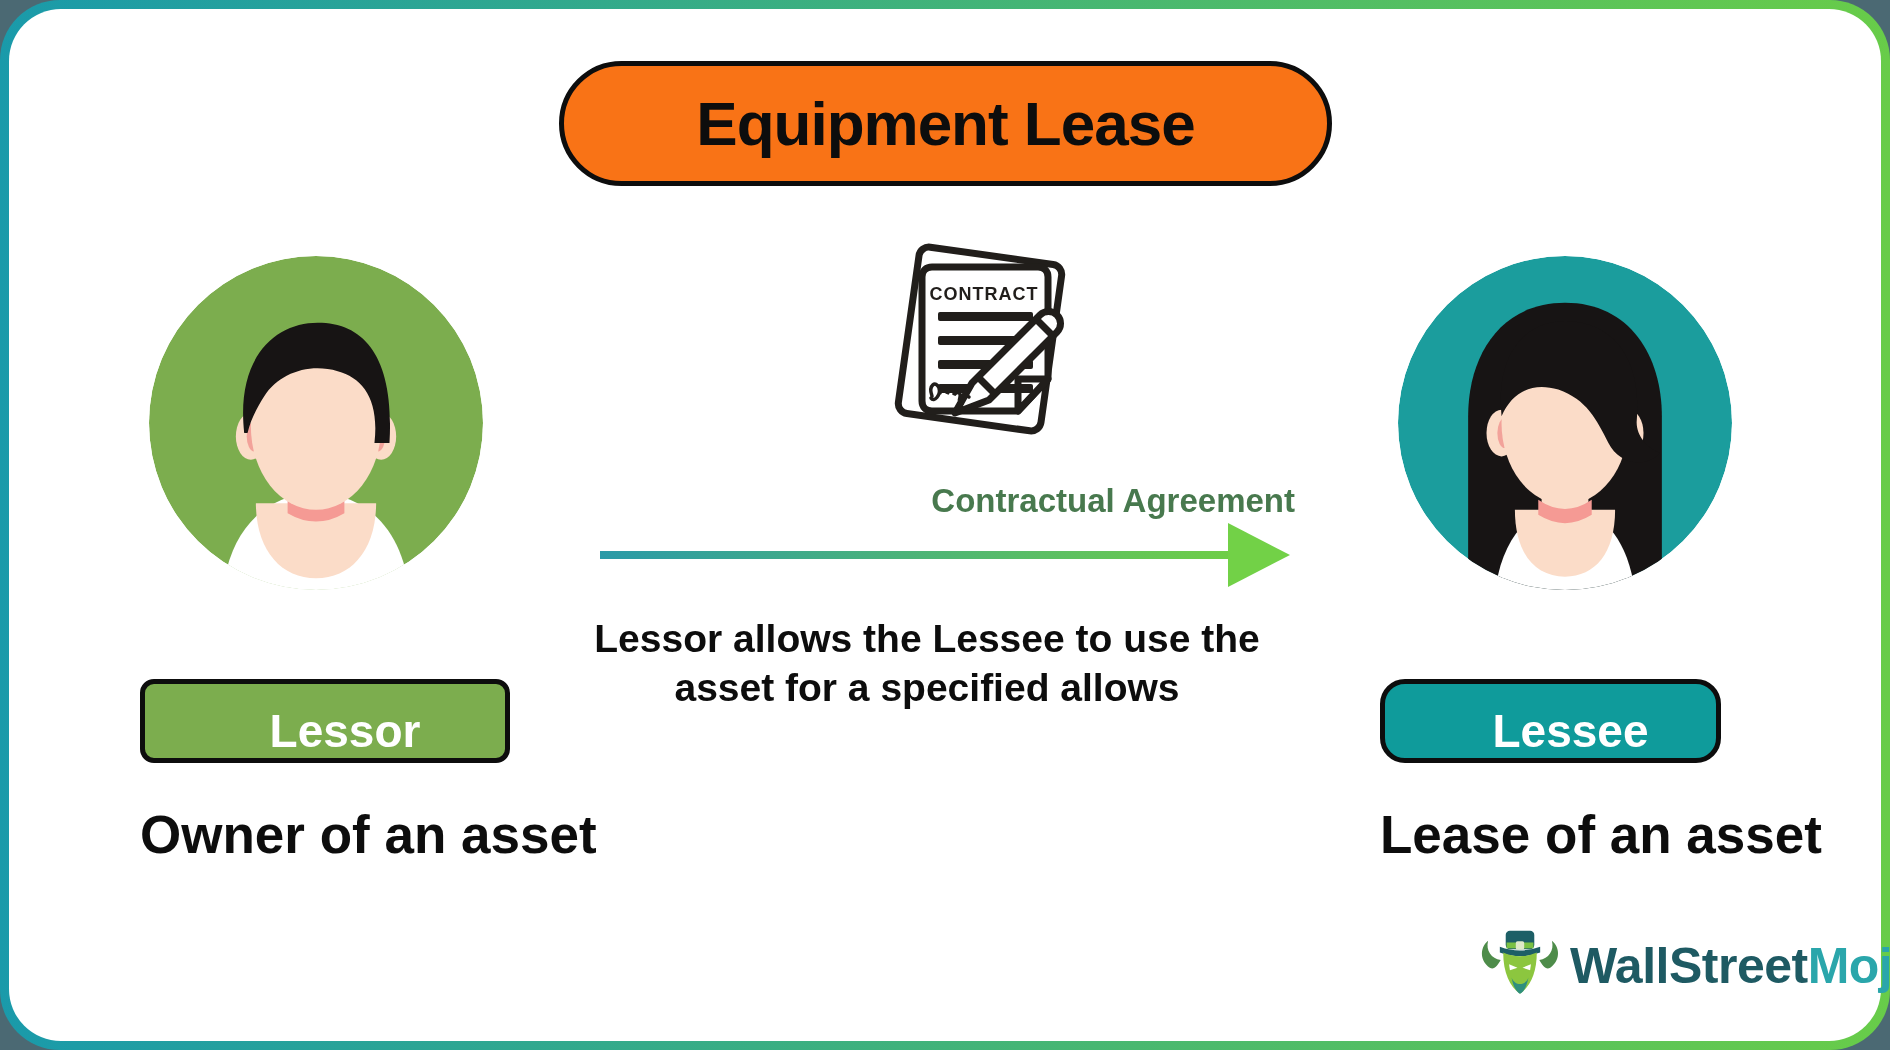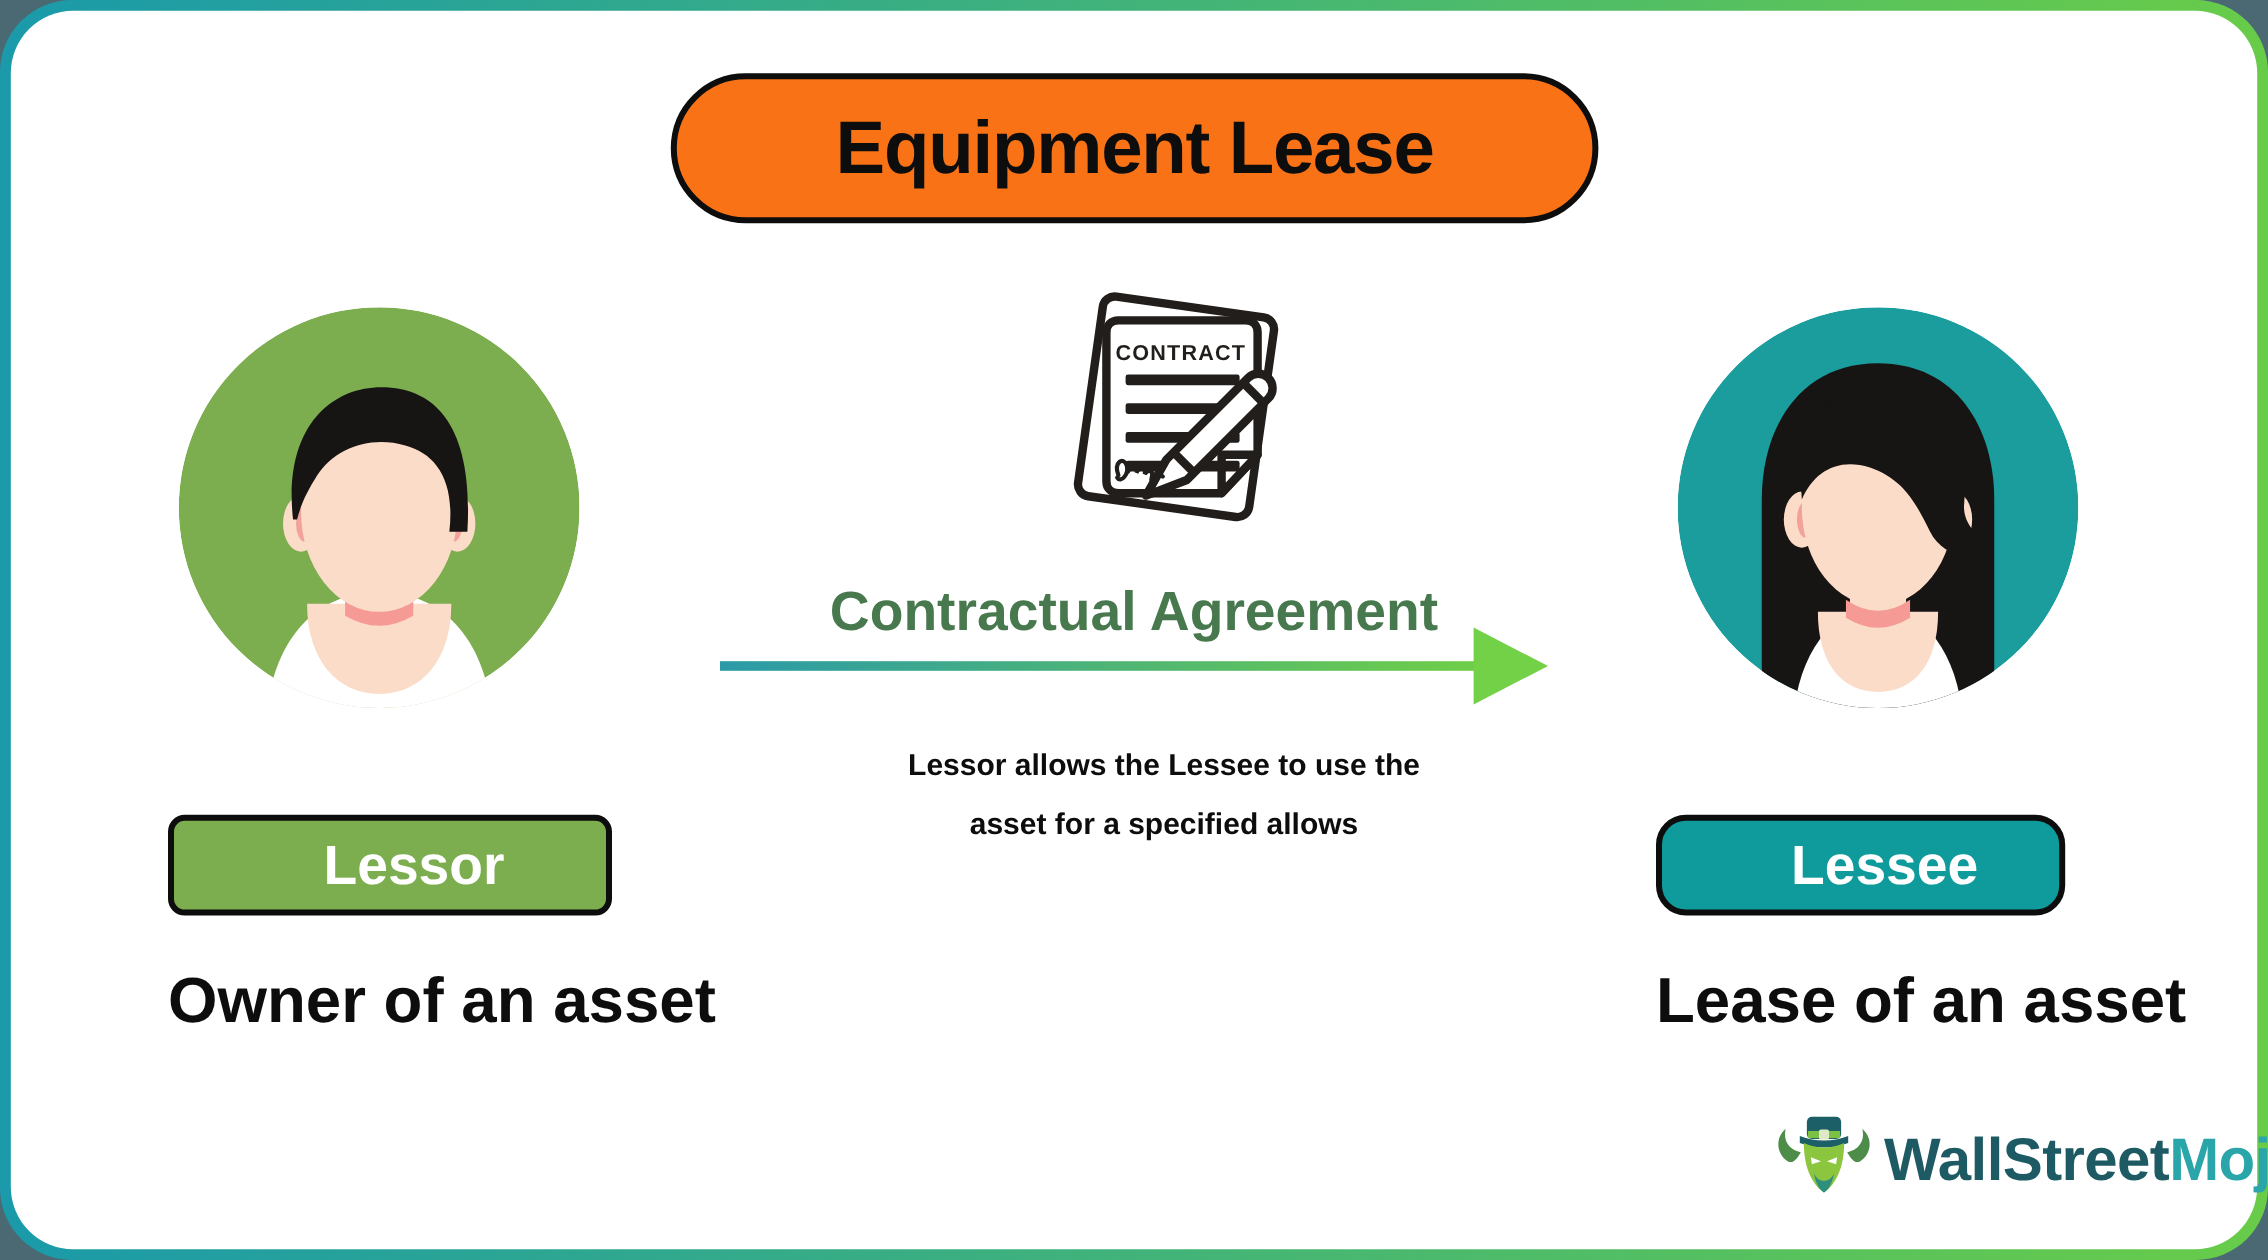--- a/index.html
+++ b/index.html
@@ -38,38 +38,38 @@
     letter-spacing:-1px; white-space:nowrap;
   }
   .avatar { position:absolute; width:334px; height:334px; }
   #avatar-lessor { left:149px; top:256px; }
   #avatar-lessee { left:1398px; top:256px; }
 
   .contract { position:absolute; left:870px; top:233px; width:220px; height:214px; }
 
   .agreement-heading {
     position:absolute; left:595px; top:482px; width:700px;
-    text-align:center;
-    font-size:46px; font-weight:700;
+    text-align:right;
+    font-size:33px; font-weight:700;
     color:var(--agreement-green,#48794e);
     white-space:nowrap;
   }
   .arrow { position:absolute; left:600px; top:518px; width:690px; height:74px; }
 
   .agreement-note {
-    position:absolute; left:570px; top:614px; width:800px;
+    position:absolute; left:527px; top:614px; width:800px;
     text-align:center;
-    font-size:25px; font-weight:700; color:var(--ink,#0d0d0d);
+    font-size:39px; font-weight:700; color:var(--ink,#0d0d0d);
     line-height:49px;
   }
   .badge {
     position:absolute; top:679px; height:84px;
     border:5px solid var(--ink,#0d0d0d);
     border-radius:14px;
-    display:flex; align-items:center; justify-content:center;
+    display:flex; align-items:flex-end; justify-content:center;
     color:#ffffff; font-size:46px; font-weight:700;padding-left:40px;
   }
   #lessor-badge { left:140px; width:370px; background:var(--lessor-green,#7cad4e); }
   #lessee-badge { left:1380px; width:341px; background:var(--lessee-button-teal,#0f9b9b);border-radius:25px; }
 
   .caption {
     position:absolute; top:804px;
     font-size:53px; font-weight:700; color:var(--ink,#0d0d0d);
     text-align:center; white-space:nowrap;
   }

